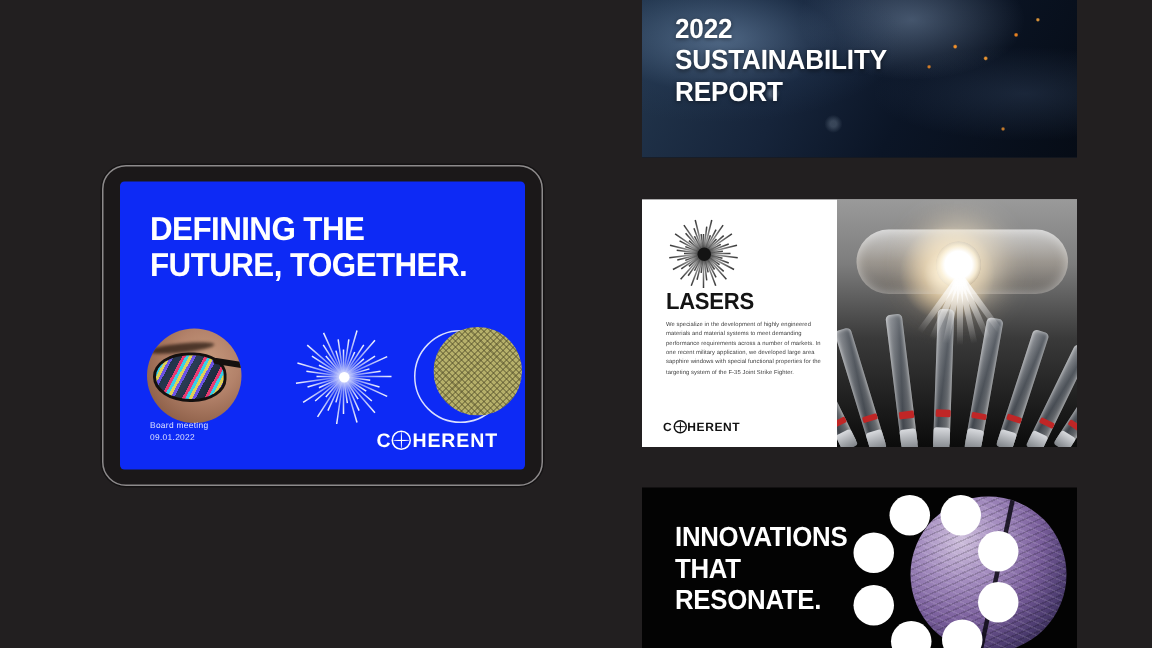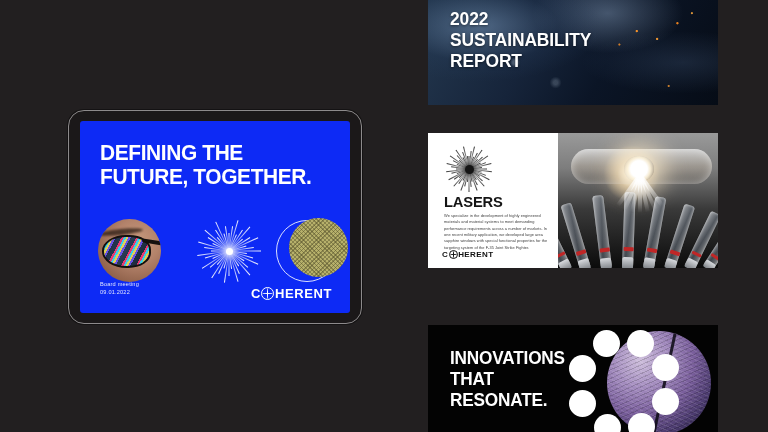--- a/index.html
+++ b/index.html
@@ -150,21 +150,21 @@
   }
   .sustain-title{
     position:absolute;left:22px;top:16px;
     color:#fff;font-weight:bold;font-size:18.5px;line-height:1.13;
     letter-spacing:-0.1px;white-space:pre-line;
     transform:scaleX(.94);transform-origin:left top;
     text-shadow:0 1px 3px rgba(0,0,0,.5);
   }
 
   
-  #slide-lasers{top:133px;height:135px;background:#fff;}
+  #slide-lasers{top:133px;height:165px;background:#fff;}
   .lasers-left{
     position:absolute;left:0;top:0;width:44.8%;height:100%;background:#fff;
   }
   .laser-burst{position:absolute;left:17px;top:12px;width:48px;height:48px;}
   .laser-burst .ray{
     position:absolute;left:50%;top:50%;width:1px;height:22px;
     background:linear-gradient(to top,rgba(20,20,20,.15),rgba(20,20,20,.85));
     transform-origin:50% 100%;
   }
   .laser-burst .core{

